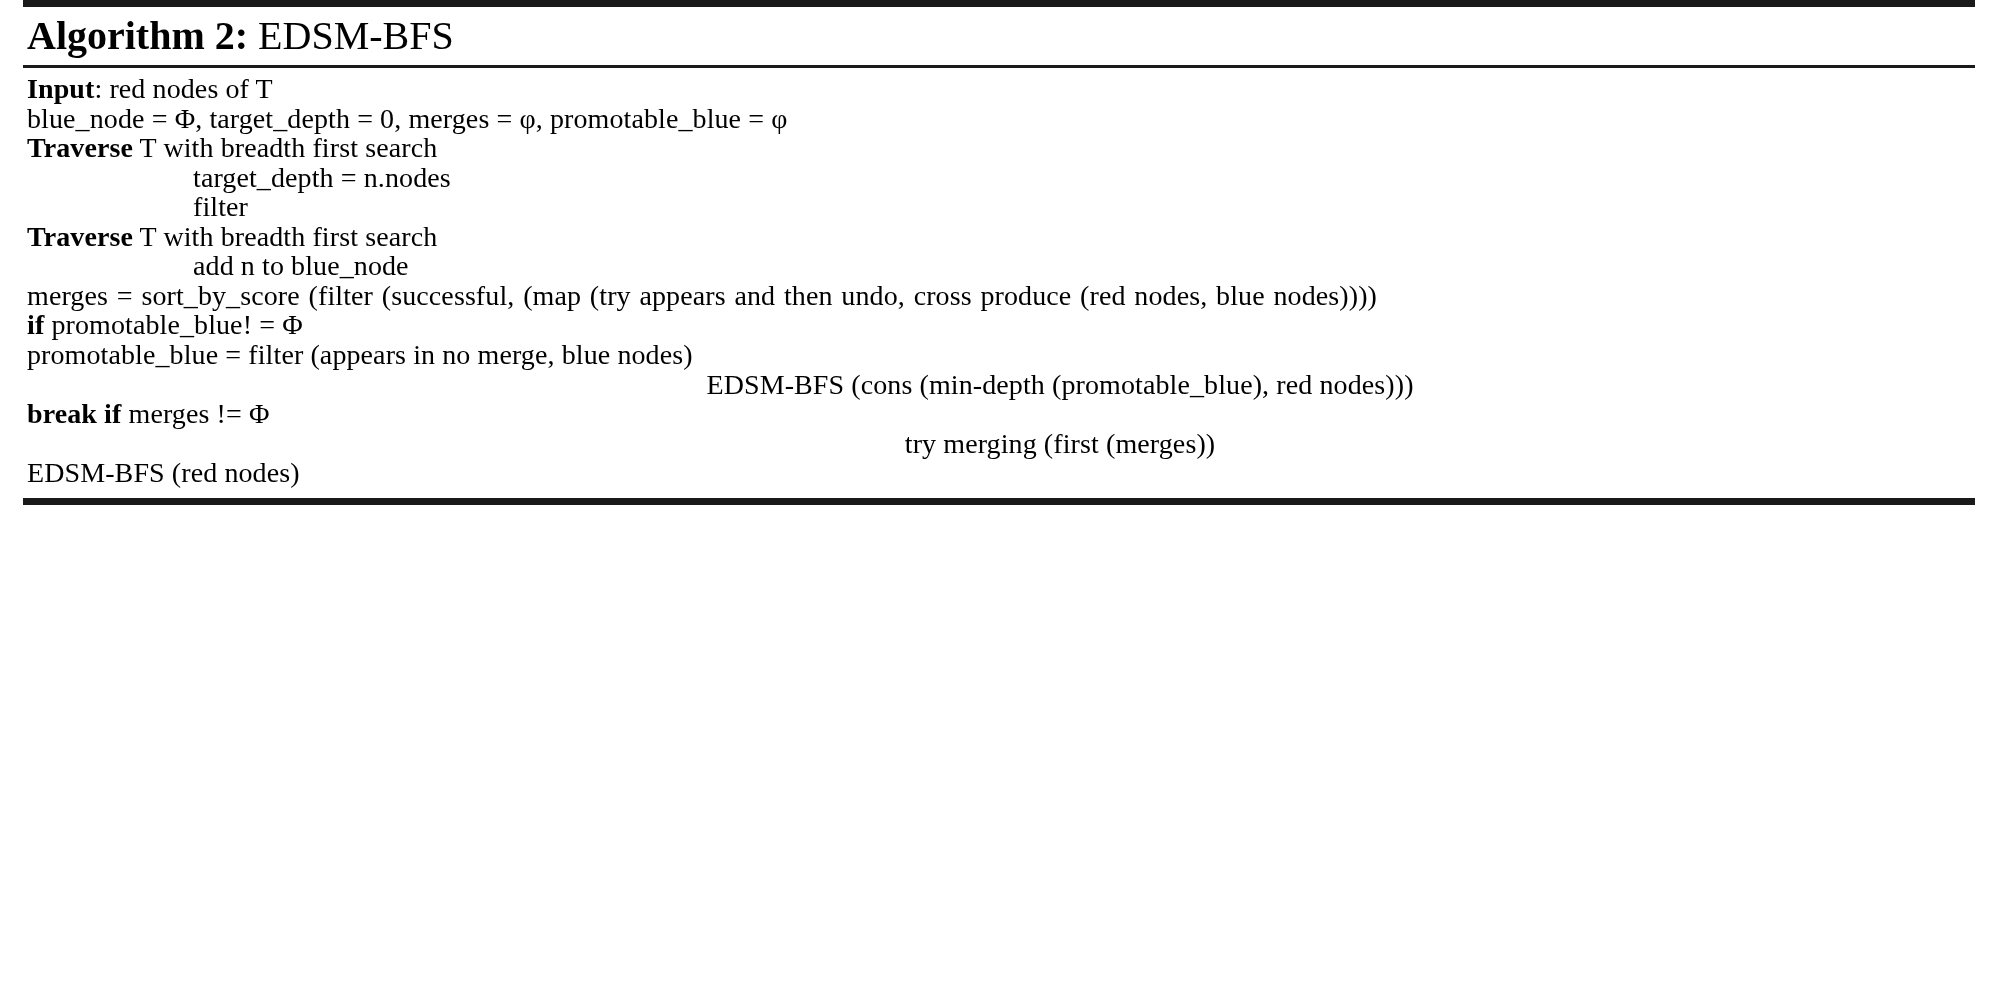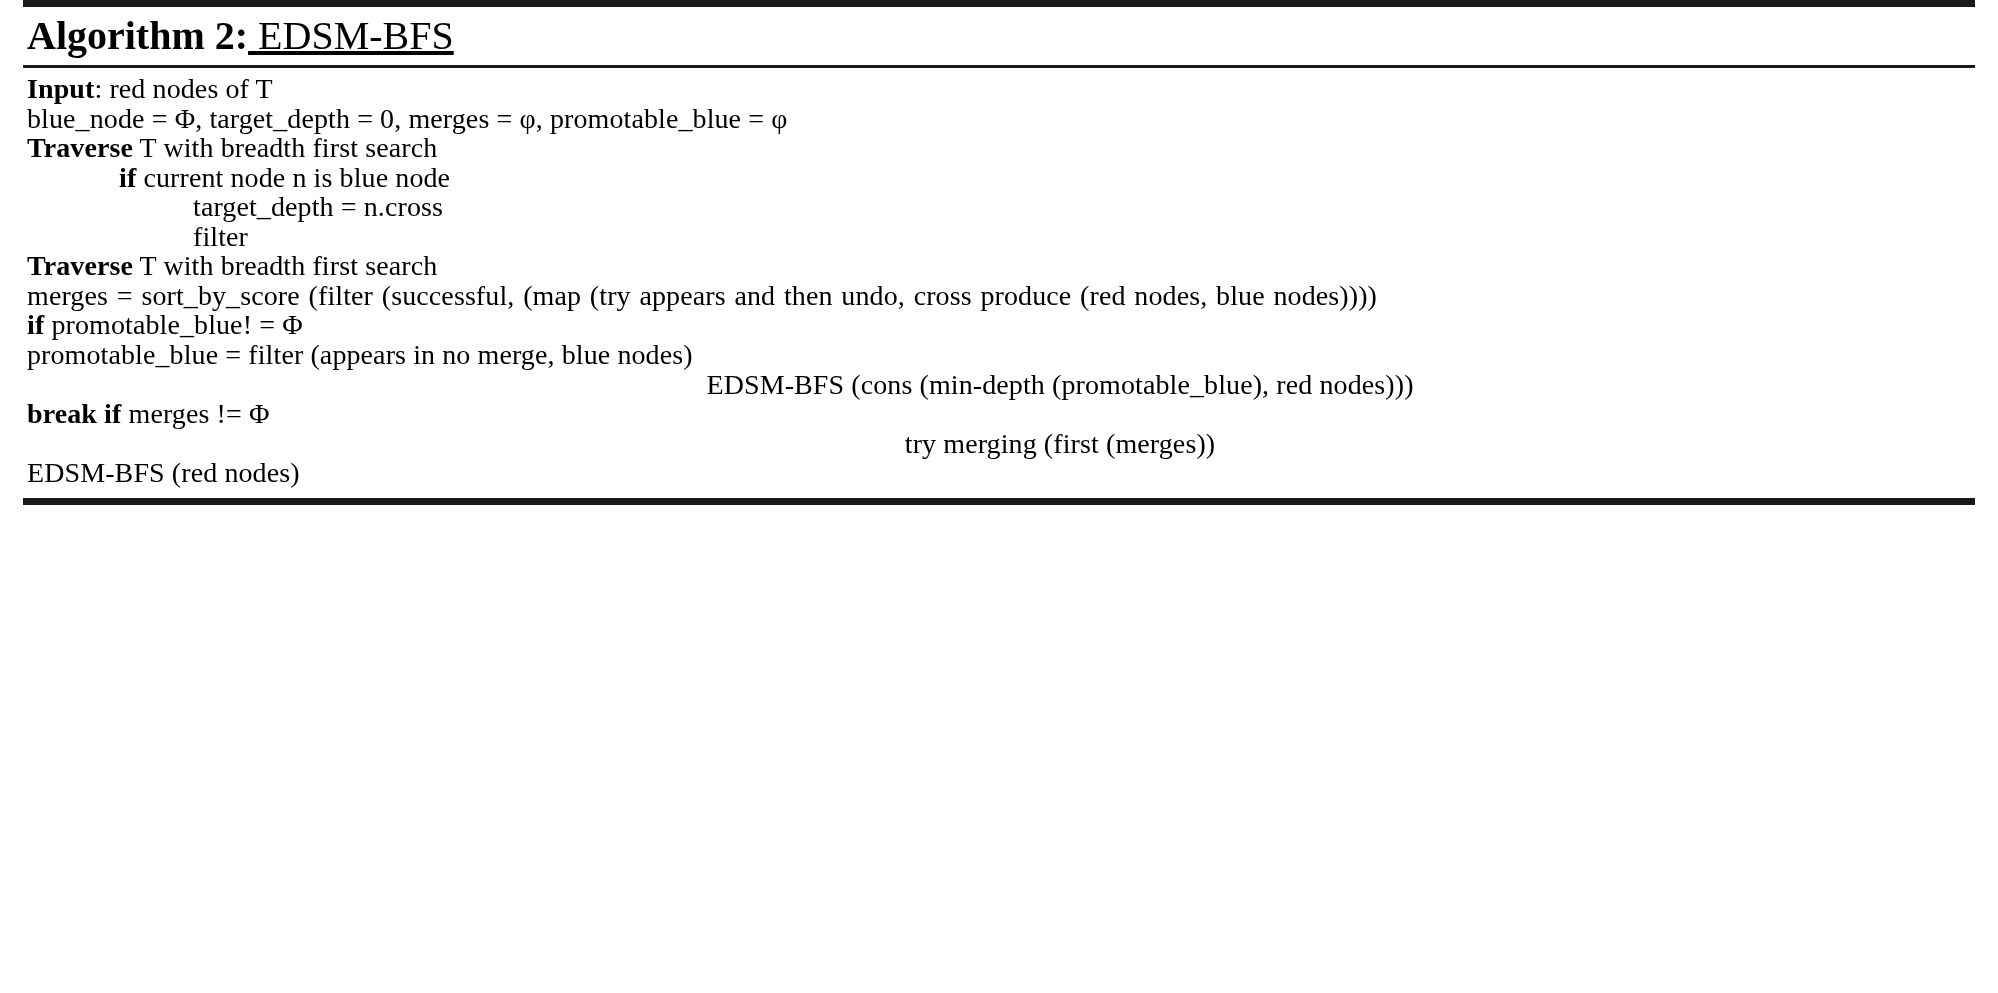--- a/index.html
+++ b/index.html
@@ -44,21 +44,20 @@
     font-size: 40px;
     line-height: 1.18;
     padding: 5px 0 6px 4px;
     white-space: nowrap;
   }
   .caption .kw {
     font-weight: bold;
   }
   .caption .name {
     font-weight: normal;
-    text-decoration: underline;
   }
 
   
   .body-block {
     padding: 6px 0 10px 4px;
     font-size: 28px;
     line-height: 1.055;
   }
 
   .line {
@@ -93,24 +92,24 @@
   <div class="rule-thick-top"></div>
 
   <div class="caption"><span class="kw">Algorithm 2:</span><span class="name"> <span>EDSM-BFS</span></span></div>
 
   <div class="rule-thin"></div>
 
   <div class="body-block">
       <div class="line ind0"><span class="kw">Input</span><span>: red nodes of T</span></div>
       <div class="line ind0"><span>blue_node = Φ, target_depth = 0, merges = φ, promotable_blue = φ</span></div>
       <div class="line ind0"><span class="kw">Traverse</span><span> T with breadth first search</span></div>
-      <div class="line ind1"><span class="kw">if</span><span> current node n is blue node</span></div>
-      <div class="line ind2"><span>target_depth = n.cross</span></div>
+      <div class="line ind2"><span>target_depth = n.nodes</span></div>
       <div class="line ind2"><span>filter</span></div>
       <div class="line ind0"><span class="kw">Traverse</span><span> T with breadth first search</span></div>
+      <div class="line ind2"><span>add n to blue_node</span></div>
       <div class="line ind0 wrap"><span>merges = sort_by_score (filter (successful, (map (try appears and then undo, cross produce (red nodes, blue nodes))))</span></div>
       <div class="line ind0"><span class="kw">if</span><span> promotable_blue! = Φ</span></div>
       <div class="line ind0"><span>promotable_blue = filter (appears in no merge, blue nodes)</span></div>
       <div class="line ind3"><span>EDSM-BFS (cons (min-depth (promotable_blue), red nodes)))</span></div>
       <div class="line ind0"><span class="kw">break if</span><span> merges != Φ</span></div>
       <div class="line ind3"><span>try merging (first (merges))</span></div>
       <div class="line ind0"><span>EDSM-BFS (red nodes)</span></div>
     </div>
 
   <div class="rule-thick-bottom"></div>

